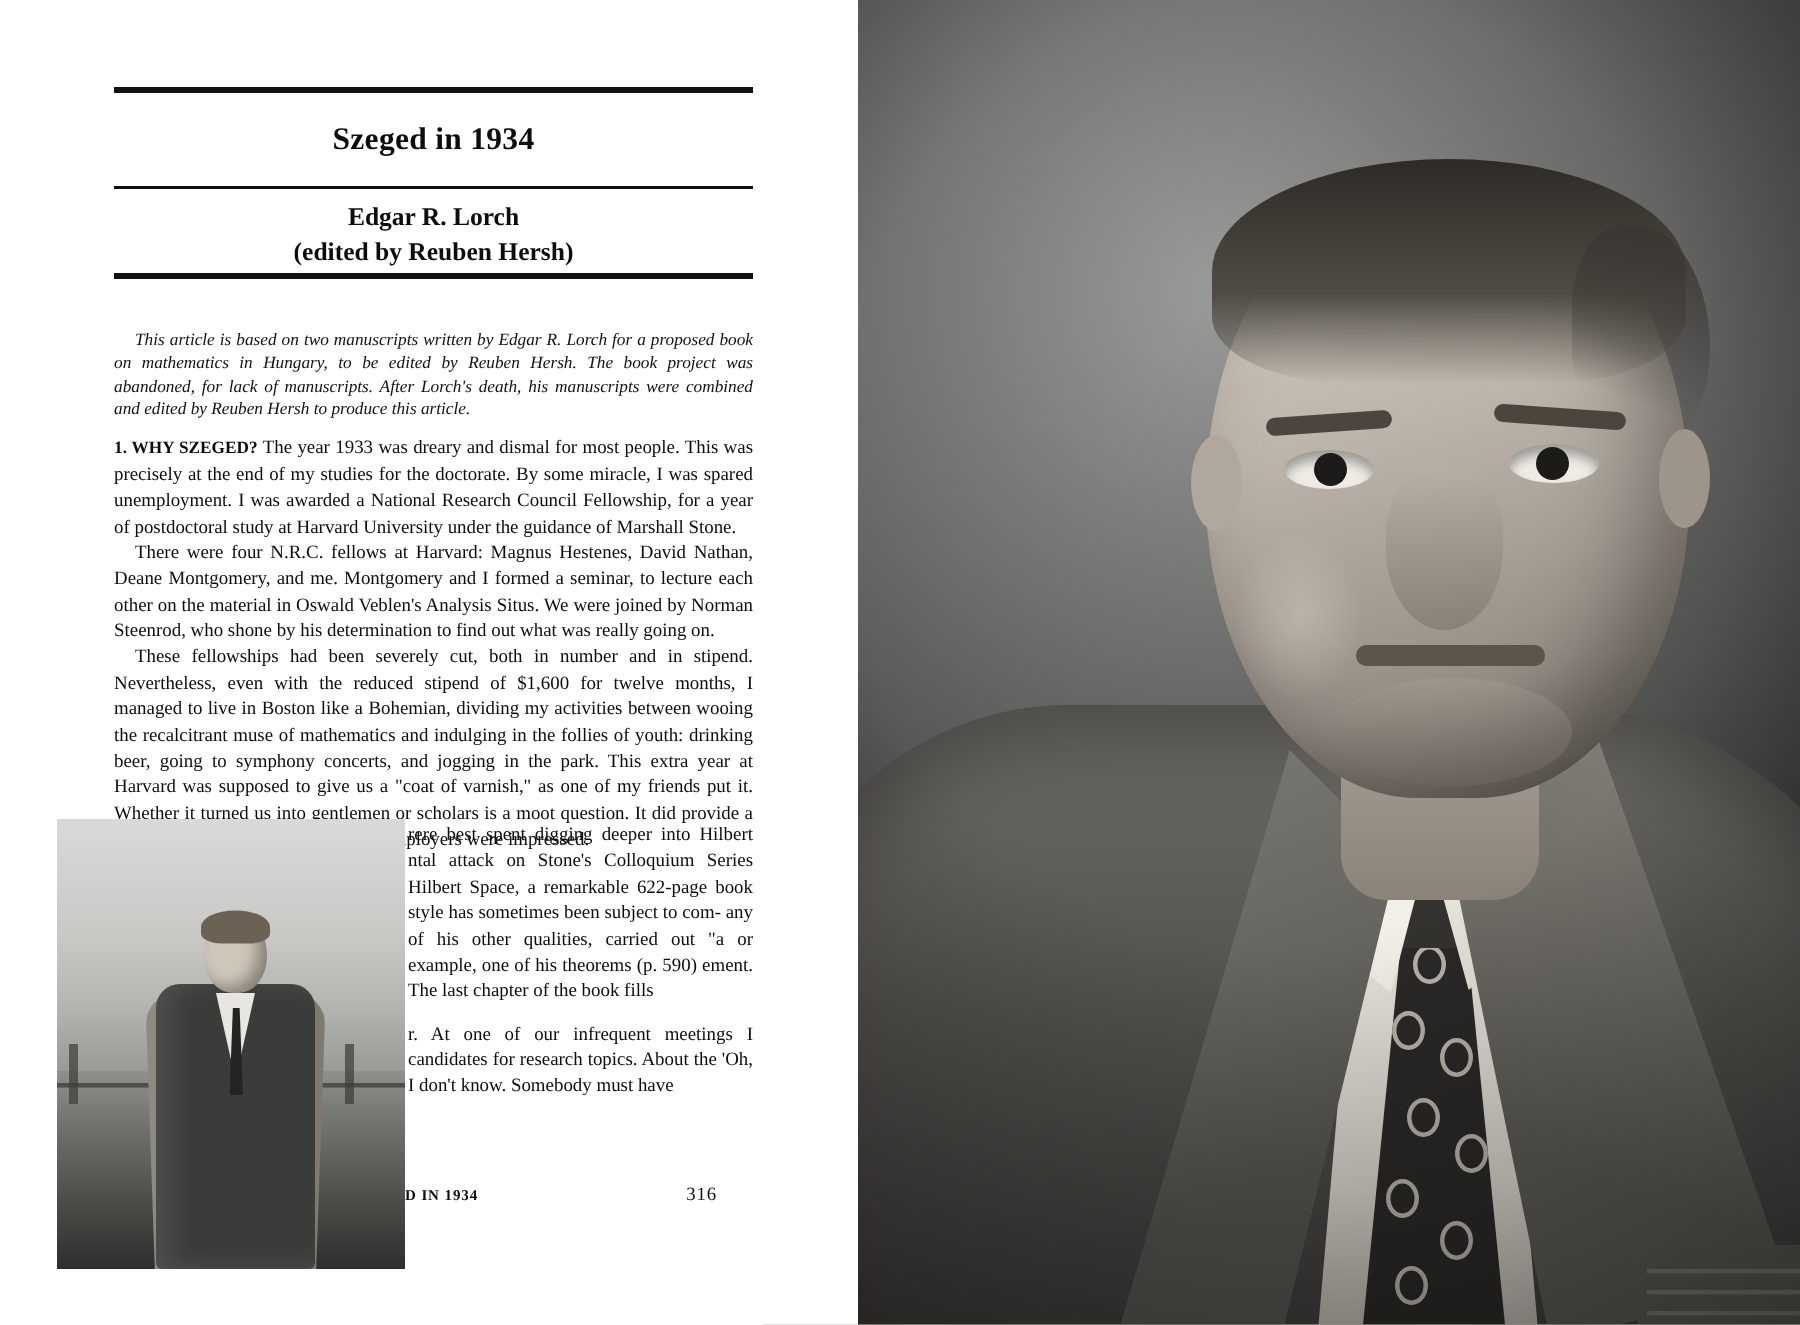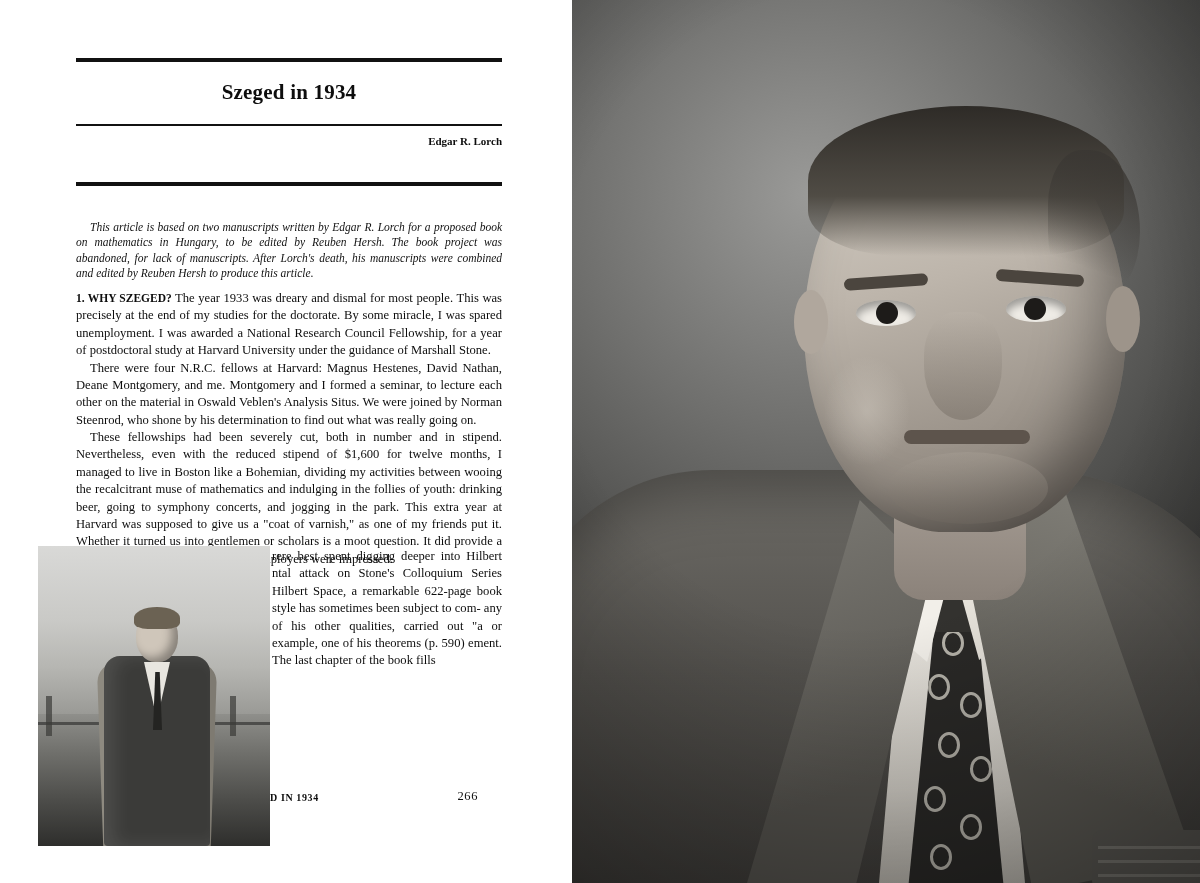--- a/index.html
+++ b/index.html
@@ -66,22 +66,22 @@
     font-weight: bold;
     letter-spacing: 0.2px;
     color: #0d0d0d;
   }
 
   .byline {
     position: absolute;
     left: 76px;
     top: 134px;
     width: 426px;
-    text-align: right;
-    font-size: 11px;
+    text-align: center;
+    font-size: 17px;
     font-weight: bold;
     line-height: 1.35;
     color: #0d0d0d;
   }
 
   .abstract {
     position: absolute;
     left: 76px;
     top: 220px;
     width: 426px;
@@ -511,39 +511,41 @@
   <div class="article">
 
     <div class="rule-top"></div>
 
     <div class="title">Szeged in 1934</div>
 
     <div class="rule-mid"></div>
 
     <div class="byline">
       <div>Edgar R. Lorch</div>
+      <div>(edited by Reuben Hersh)</div>
     </div>
 
     <div class="rule-bottom"></div>
 
     <div class="abstract">
       <span class="indent">This article is based on two manuscripts written by Edgar R. Lorch for a proposed book on mathematics in Hungary, to be edited by Reuben Hersh. The book project was abandoned, for lack of manuscripts. After Lorch's death, his manuscripts were combined and edited by Reuben Hersh to produce this article.</span>
     </div>
 
     <div class="body-text">
       <p class="first">
         <span class="smallcap-lead">1. WHY SZEGED?</span>
         <span>The year 1933 was dreary and dismal for most people. This was precisely at the end of my studies for the doctorate. By some miracle, I was spared unemployment. I was awarded a National Research Council Fellowship, for a year of postdoctoral study at Harvard University under the guidance of Marshall Stone.</span>
       </p>
       <p>There were four N.R.C. fellows at Harvard: Magnus Hestenes, David Nathan, Deane Montgomery, and me. Montgomery and I formed a seminar, to lecture each other on the material in Oswald Veblen's Analysis Situs. We were joined by Norman Steenrod, who shone by his determination to find out what was really going on.</p>
       <p>These fellowships had been severely cut, both in number and in stipend. Nevertheless, even with the reduced stipend of $1,600 for twelve months, I managed to live in Boston like a Bohemian, dividing my activities between wooing the recalcitrant muse of mathematics and indulging in the follies of youth: drinking beer, going to symphony concerts, and jogging in the park. This extra year at Harvard was supposed to give us a "coat of varnish," as one of my friends put it. Whether it turned us into gentlemen or scholars is a moot question. It did provide a line in my curriculum vitae. Future employers were impressed.</p>
     </div>
 
     <div class="body-occluded">
       <p>rere best spent digging deeper into Hilbert ntal attack on Stone's Colloquium Series Hilbert Space, a remarkable 622-page book style has sometimes been subject to com- any of his other qualities, carried out "a or example, one of his theorems (p. 590) ement. The last chapter of the book fills</p>
+      <p>r. At one of our infrequent meetings I candidates for research topics. About the 'Oh, I don't know. Somebody must have</p>
     </div>
 
     <div class="inset-photo">
       <div class="inset-sky"></div>
       <div class="inset-water"></div>
       <div class="inset-rail"></div>
       <div class="inset-post" style="left:8px; top:150px; height:40px;"></div>
       <div class="inset-post" style="left:192px; top:150px; height:40px;"></div>
       <div class="inset-figure">
         <div class="inset-coat-l"></div>
@@ -551,21 +553,21 @@
         <div class="inset-torso"></div>
         <div class="inset-shirt"></div>
         <div class="inset-tie"></div>
         <div class="inset-head"></div>
         <div class="inset-hair"></div>
       </div>
     </div>
 
     <div class="folio">
       <span class="runhead">D IN 1934</span>
-      <span class="pageno">266</span>
+      <span class="pageno">316</span>
     </div>
   </div>
 
   <div class="portrait">
     <div class="p-bg"></div>
 
     <div class="p-suit"></div>
     <div class="p-shirt"></div>
     <div class="p-tie">
       <span class="dot" style="left:34px; top:30px;"></span>

